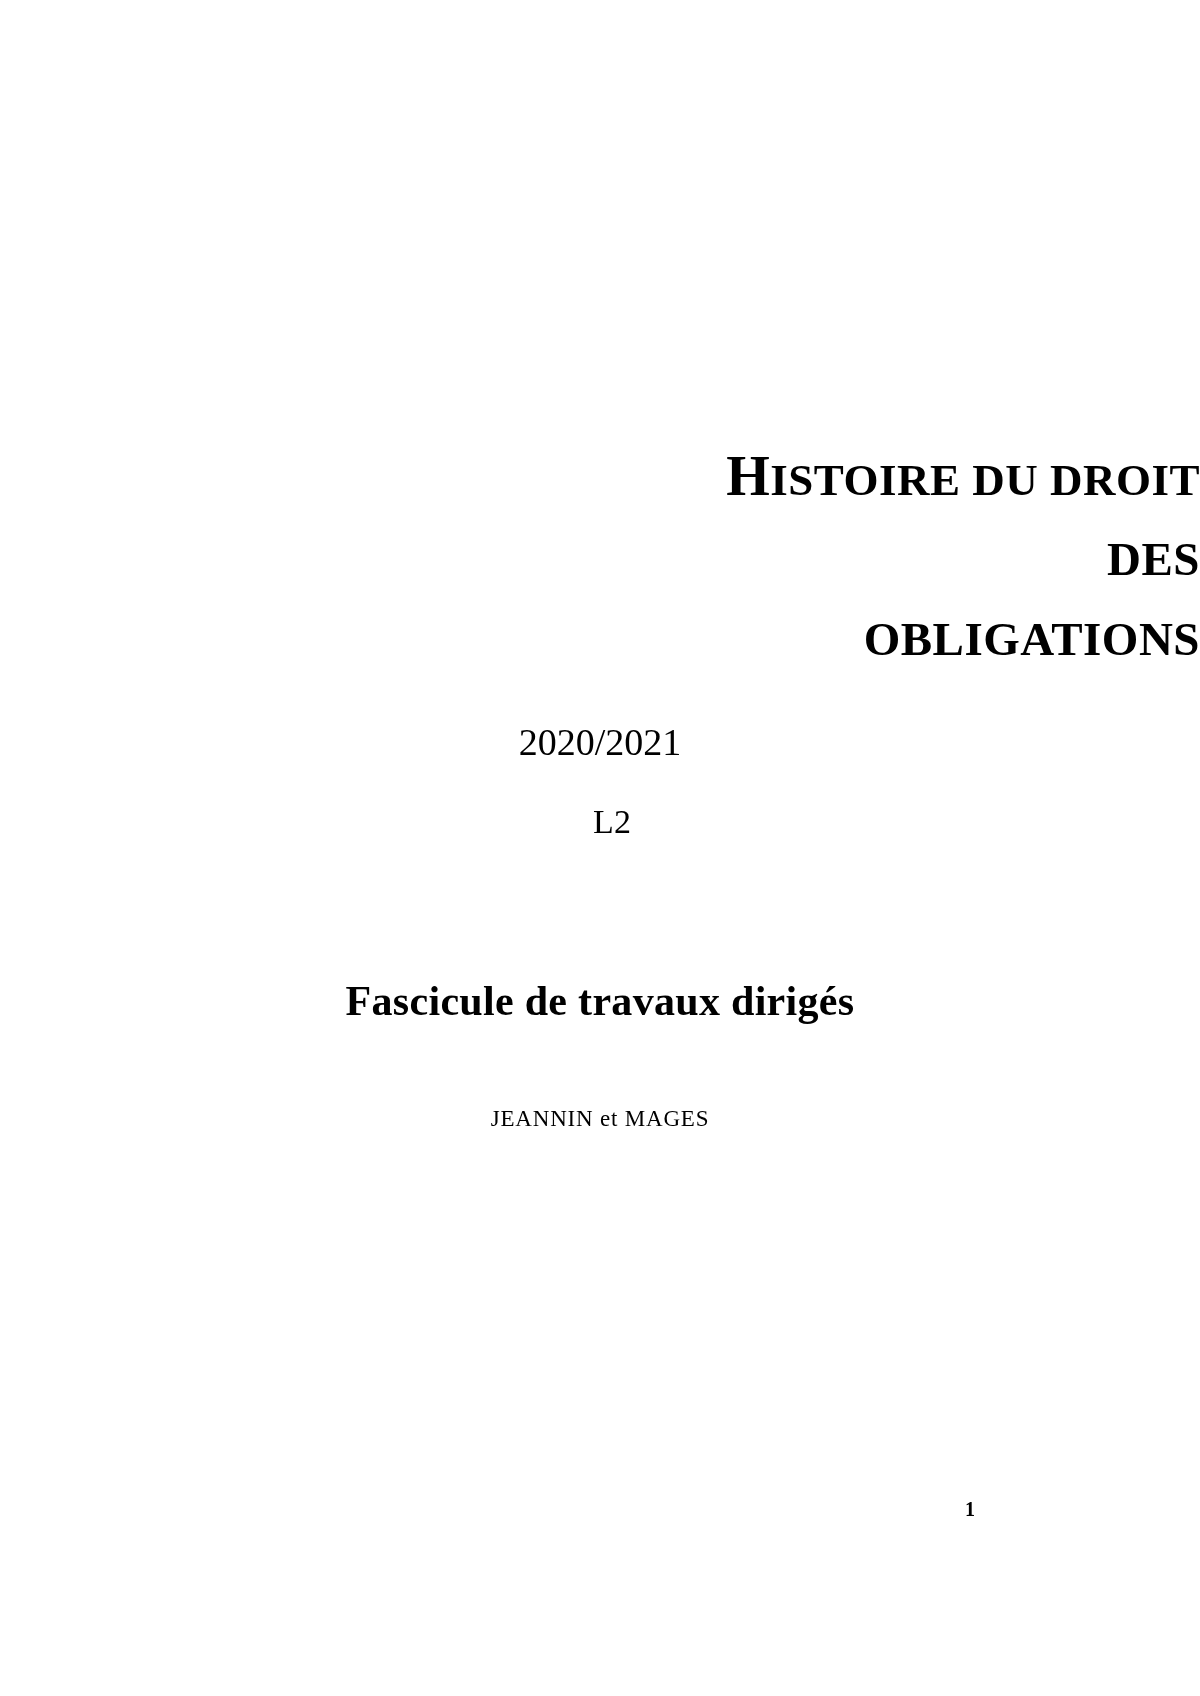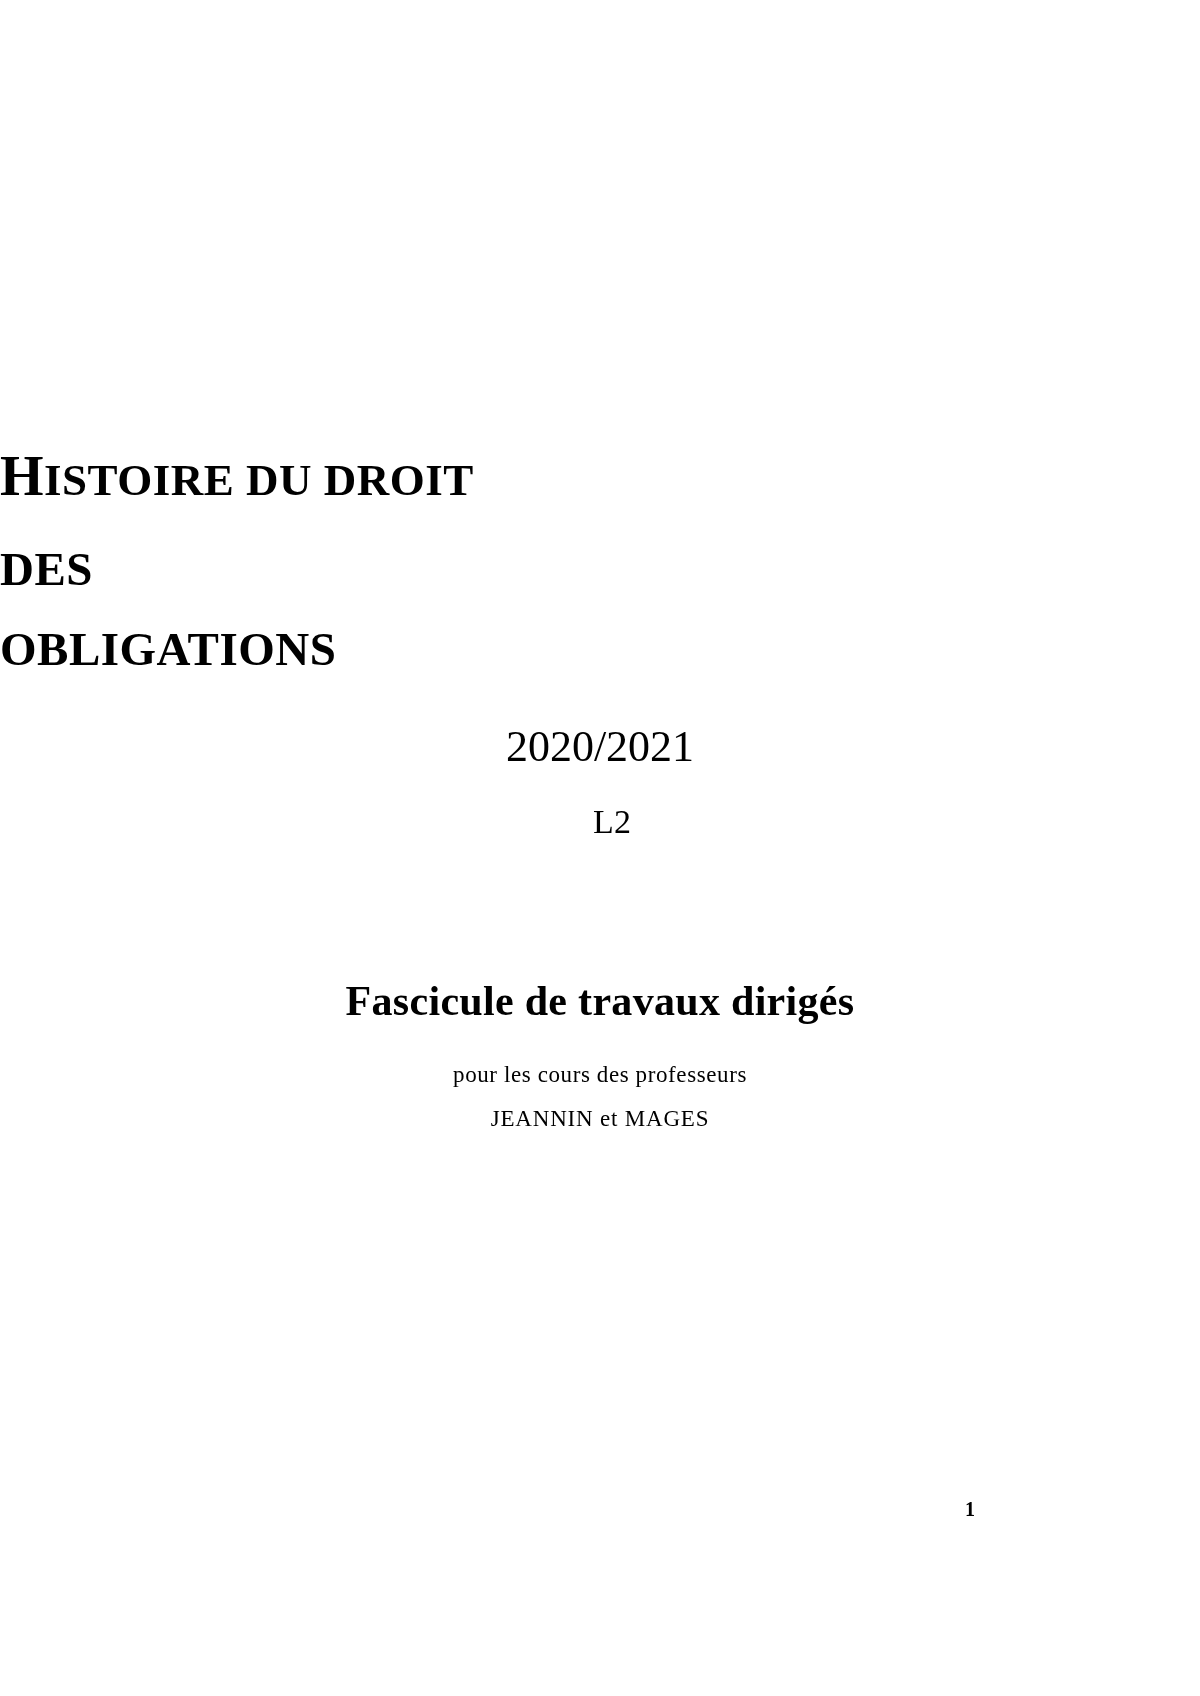--- a/index.html
+++ b/index.html
@@ -15,21 +15,21 @@
     overflow: hidden;
     font-family: "Liberation Serif", serif;
     color: #000000;
   }
 
   .title-block {
     position: absolute;
     top: 440px;
     left: 0;
     width: 1200px;
-    text-align: left;
+    text-align: right;
   }
 
   .title-line {
     font-family: "Liberation Serif", serif;
     font-weight: bold;
     letter-spacing: 0.5px;
     line-height: 1.32;
   }
 
   
@@ -37,36 +37,36 @@
     font-size: 56px;
   }
   .title-line-1 .cap {
     font-size: 56px;
   }
   .title-line-1 .sc {
     font-size: 45px;
   }
   .title-line-2 {
     font-size: 47px;
-    margin-top: 24px;
+    margin-top: 14px;
   }
   .title-line-2 .cap { font-size: 47px; }
   .title-line-2 .sc { font-size: 47px; }
   .title-line-3 {
     font-size: 47px;
     margin-top: 18px;
   }
 
   .year {
     position: absolute;
     top: 718px;
     left: 0;
     width: 1200px;
     text-align: center;
-    font-size: 44px;
+    font-size: 38px;
     line-height: 1.3;
   }
   .level {
     position: absolute;
     top: 800px;
     left: 0;
     width: 1200px;
     text-align: center;
     font-size: 34px;
     line-height: 1.3;
@@ -133,20 +133,19 @@
       <span class="cap">O</span><span class="sc">BLIGATIONS</span>
     </div>
   </div>
 
   <div class="year">2020/2021</div>
 
   <div class="level">L2</div>
 
   <div class="subtitle">Fascicule de travaux dirigés</div>
 
-  <div class="credit-1">pour les cours des professeurs</div>
   <div class="credit-2">JEANNIN et MAGES</div>
 
   <div class="page-number">
     <span>1</span>
   </div>
 
 </div>
 
 </body></html>

